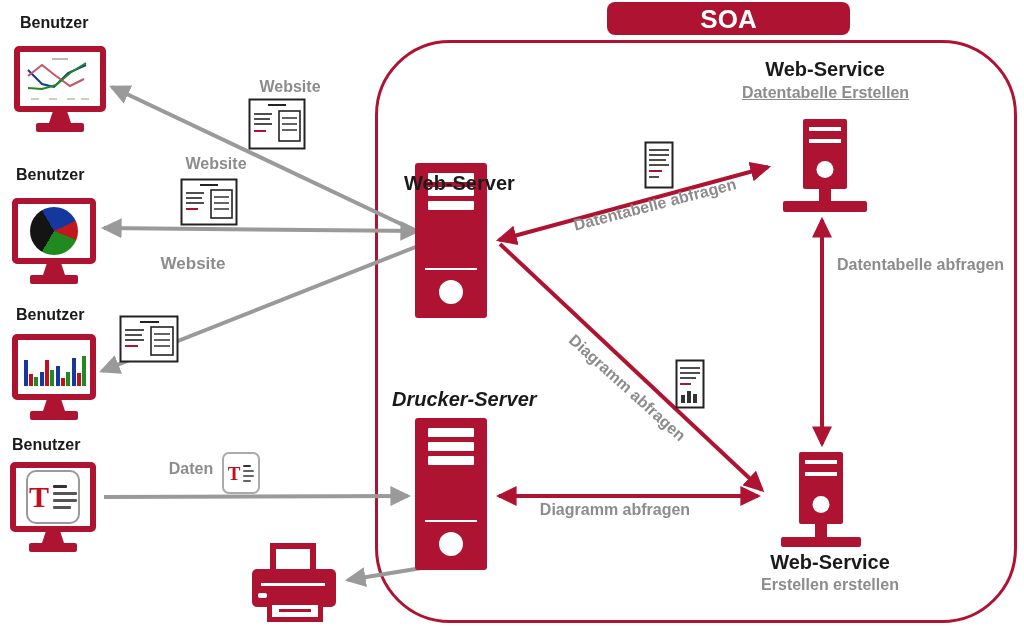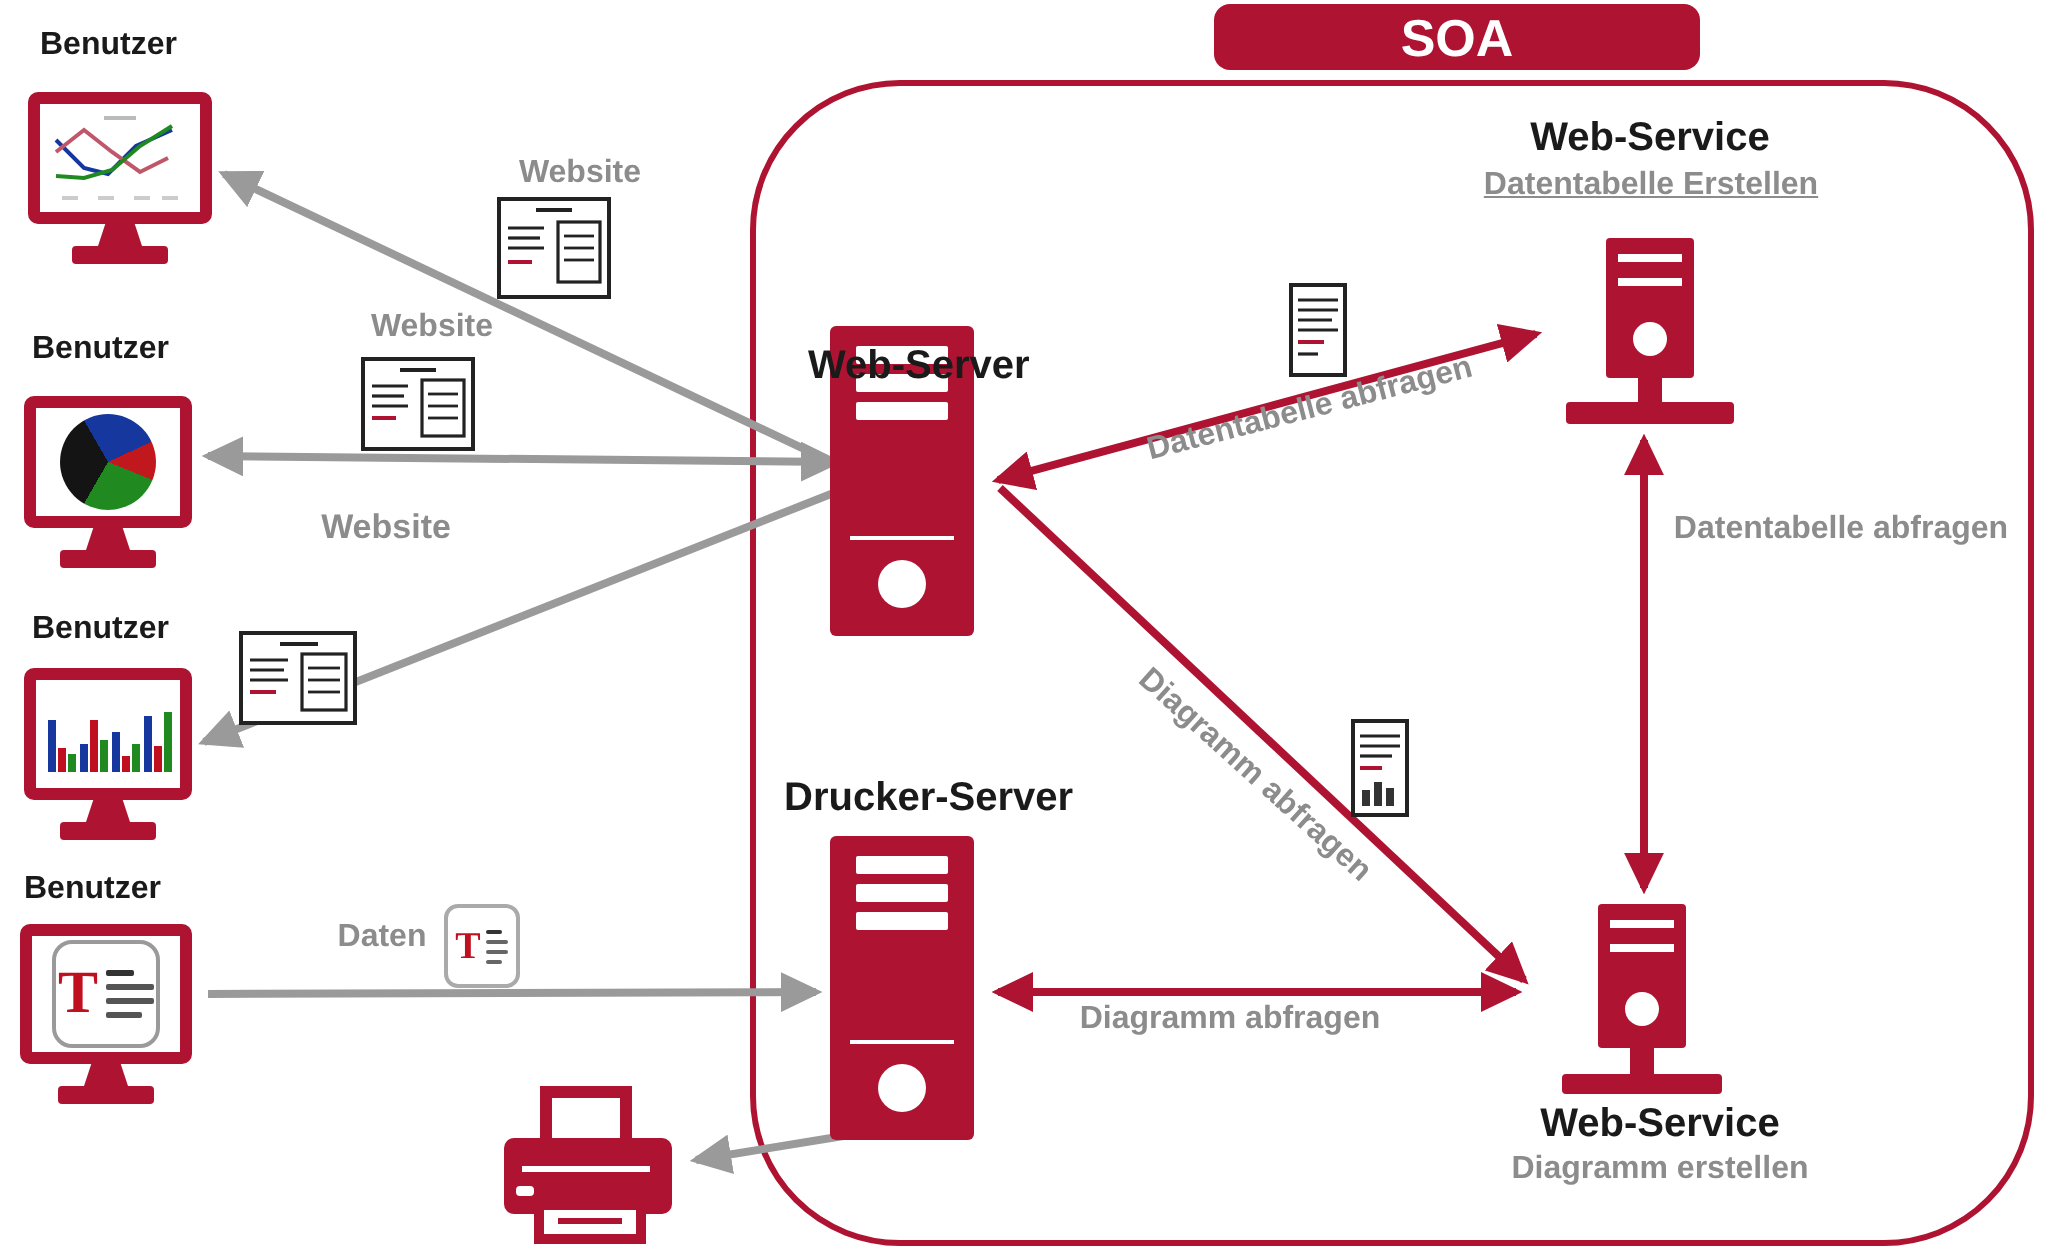--- a/index.html
+++ b/index.html
@@ -179,21 +179,21 @@
 
   <div class="abs node-label server-label" style="left:404px;top:124px;margin-top:48px;">Web-Server</div>
   <div class="abs tower" style="left:415px;top:163px;width:72px;height:155px;">
     <div class="slot"></div>
       <div class="slot"></div>
       <div class="slot"></div>
     <div class="sep"></div>
       <div class="dot"></div>
   </div>
 
-  <div class="abs node-label server-label" style="left:392px;top:388px;">Drucker-Server</div>
+  <div class="abs node-label server-label" style="left:392px;top:388px;font-style:italic;">Drucker-Server</div>
   <div class="abs tower" style="left:415px;top:418px;width:72px;height:152px;">
     <div class="slot"></div>
       <div class="slot"></div>
       <div class="slot"></div>
     <div class="sep"></div>
       <div class="dot"></div>
   </div>
 
   <div class="abs node-label service-label" style="left:740px;top:58px;width:170px;">Web-Service</div>
   <div class="abs service-sub" style="left:728px;top:84px;width:195px;text-decoration:underline;">Datentabelle Erstellen</div>
@@ -206,21 +206,21 @@
   <div class="abs redblock" style="left:783px;top:201px;width:84px;height:11px;border-radius:2px;"></div>
 
   <div class="abs mini-tower" style="left:799px;top:452px;width:44px;height:72px;">
     <div class="slot"></div>
       <div class="slot"></div>
       <div class="dot"></div>
   </div>
   <div class="abs redblock" style="left:815px;top:524px;width:12px;height:13px;"></div>
   <div class="abs redblock" style="left:781px;top:537px;width:80px;height:10px;border-radius:2px;"></div>
   <div class="abs node-label service-label" style="left:745px;top:551px;width:170px;">Web-Service</div>
-  <div class="abs service-sub" style="left:740px;top:576px;width:180px;">Diagramm erstellen</div>
+  <div class="abs service-sub" style="left:740px;top:576px;width:180px;">Erstellen erstellen</div>
 
   <div class="abs printer" style="left:252px;top:543px;">
     <div class="pr-paper"></div>
     <div class="pr-body"></div>
     <div class="pr-slot"></div>
     <div class="pr-led"></div>
     <div class="pr-tray">
         <i></i>
       </div>
   </div>

